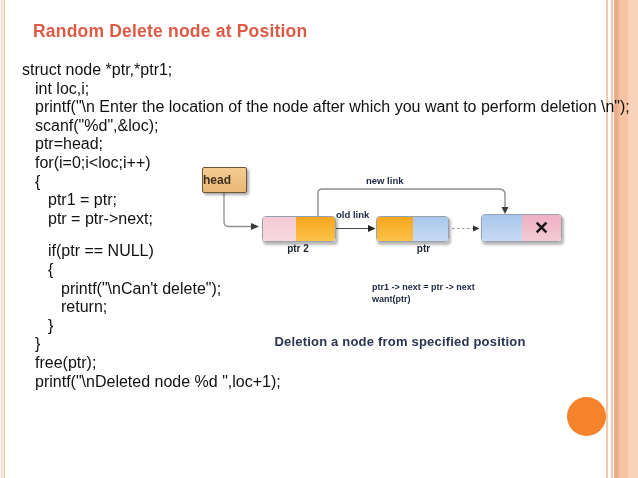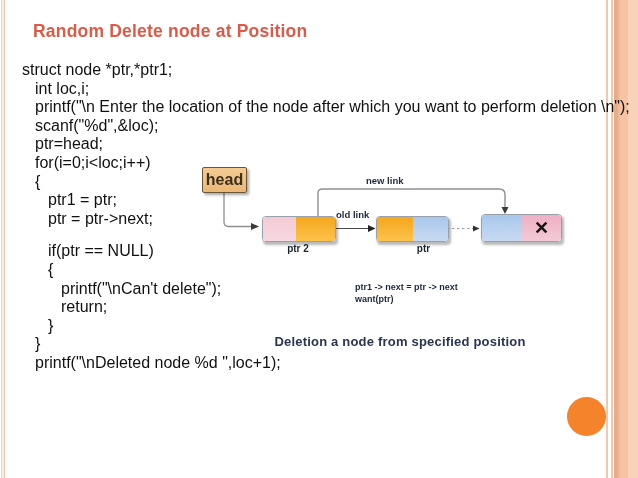--- a/index.html
+++ b/index.html
@@ -40,22 +40,22 @@
   }
   .code-line{height:18.6px;line-height:18.6px;white-space:pre;}
   .code-line.blank{height:14px;}
   
   .connectors{position:absolute;left:185px;top:160px;width:390px;height:200px;}
   .head-box{
     position:absolute;left:202px;top:167px;width:43px;height:24px;
     background:linear-gradient(180deg,#f4cb92,var(--head-box-fill,#eab877));
     border:1px solid #6b5636;border-radius:2px;
     box-shadow:2px 2px 3px rgba(0,0,0,.35);
-    display:flex;align-items:center;justify-content:center;
-    font-size:16px;font-weight:bold;color:#3b2f1e;
+    display:flex;align-items:center;
+    font-size:12px;font-weight:bold;color:#3b2f1e;
   }
   .node{
     position:absolute;top:216px;height:24px;display:flex;overflow:hidden;
     border:1px solid #98a0ac;border-radius:4px;
     box-shadow:1.5px 2.5px 2.5px rgba(0,0,0,.28);
   }
   .node .cell{height:100%;}
   .cell.pink{background:linear-gradient(180deg,var(--node-pink,#f3cad5),#f7d8e0);}
   .cell.pink2{background:linear-gradient(180deg,#eeb0c4,var(--node-pink,#f3cad5));}
   .cell.orange{background:linear-gradient(180deg,#f6a61e,var(--node-orange-end,#fcc34a));}
@@ -73,21 +73,21 @@
   }
   .lbl-ptr1{left:262px;width:72px;}
   .lbl-ptr{left:388px;width:71px;}
   .link-label{
     position:absolute;font-size:9.5px;font-weight:bold;
     color:var(--label-navy,#1d2742);white-space:nowrap;
   }
   .old-link{left:336px;top:209px;}
   .new-link{left:366px;top:175px;}
   .op-line{
-    position:absolute;left:355px;font-size:9px;font-weight:bold;
+    position:absolute;left:372px;font-size:9px;font-weight:bold;
     color:var(--label-navy,#1d2742);white-space:pre;
   }
   .op1{top:282px;}
   .op2{top:294px;}
   .caption{
     position:absolute;left:250px;top:334px;width:300px;text-align:center;
     font-size:13px;font-weight:bold;color:#2b3550;letter-spacing:.2px;
   }
 </style>
 </head>
@@ -109,20 +109,21 @@
     <div class="code-line" style="padding-left: 13px;">{</div>
     <div class="code-line" style="padding-left: 26px;">ptr1 = ptr;</div>
     <div class="code-line" style="padding-left: 26px;">ptr = ptr-&gt;next;</div>
     <div class="code-line blank" style="padding-left: 0px;"></div>
     <div class="code-line" style="padding-left: 26px;">if(ptr == NULL)</div>
     <div class="code-line" style="padding-left: 26px;">{</div>
     <div class="code-line" style="padding-left: 39px;">printf("\nCan't delete");</div>
     <div class="code-line" style="padding-left: 39px;">return;</div>
     <div class="code-line" style="padding-left: 26px;">}</div>
     <div class="code-line" style="padding-left: 13px;">}</div>
+    <div class="code-line" style="padding-left: 13px;">free(ptr);</div>
     <div class="code-line" style="padding-left: 13px;">printf("\nDeleted node %d ",loc+1);</div>
   </div>
 
 <svg class="connectors" viewBox="0 0 390 200">
 
   <path d="M39,31 V62 Q39,66.5 43.5,66.5 H66" fill="none" stroke="#8f8f8f" stroke-width="1.3"></path>
   <polygon points="66,63 74,66.5 66,70" fill="#3a3a3a"></polygon>
 
   <line x1="150" y1="68.5" x2="183" y2="68.5" stroke="#4a4a4a" stroke-width="1.2"></line>
   <polygon points="183,65 190.5,68.5 183,72" fill="#222222"></polygon>

